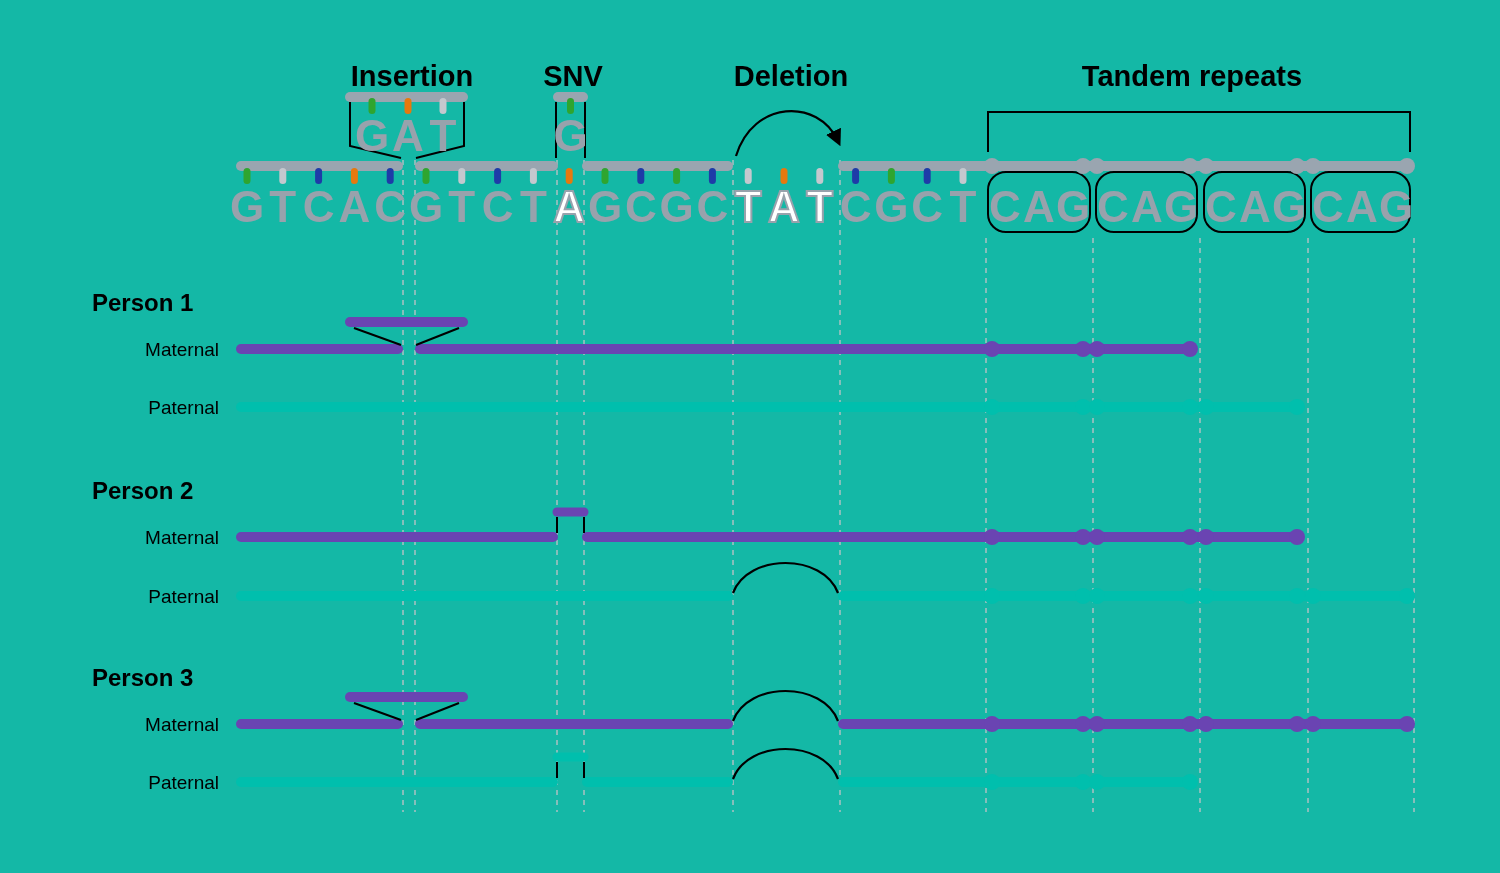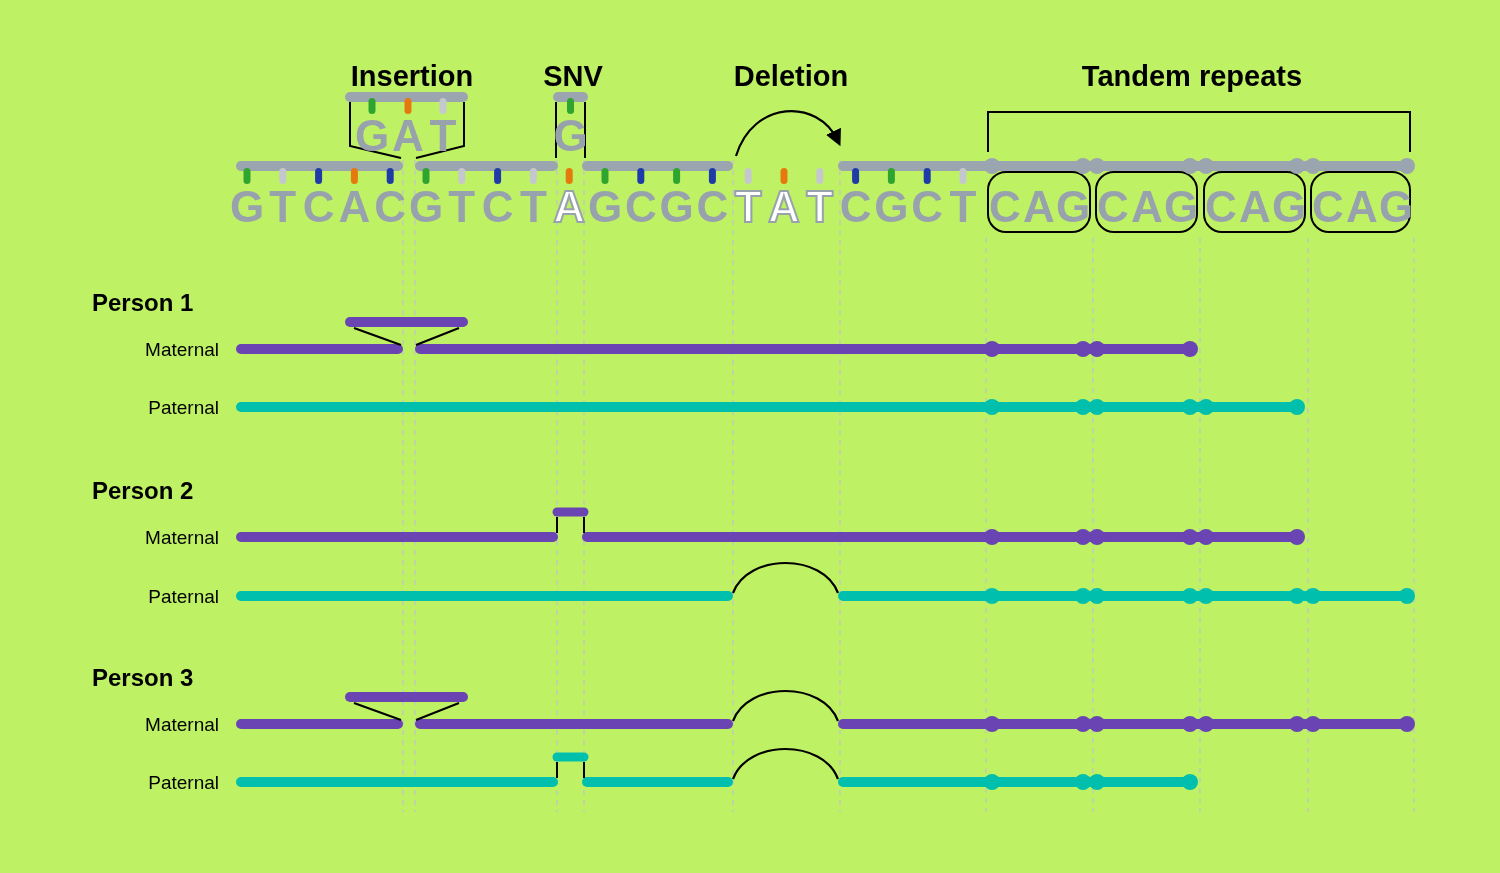--- a/index.html
+++ b/index.html
@@ -1,16 +1,16 @@
 <!DOCTYPE html>
 <html><head>
 <meta charset="utf-8">
 <style>
   html,body{margin:0;padding:0;background:#ffffff;}
-  #stage{position:relative;width:1500px;height:873px;background:#bef264;overflow:hidden;}
+  #stage{position:relative;width:1500px;height:873px;background:#14b8a6;overflow:hidden;}
   svg{display:block;}
   text{font-family:"Liberation Sans","DejaVu Sans",sans-serif;}
   .vtitle{font-size:29px;font-weight:bold;fill:#000000;text-anchor:middle;}
   .pname{font-size:24px;font-weight:bold;fill:#000000;}
   .hlabel{font-size:19px;fill:#000000;text-anchor:end;}
 </style>
 </head>
 <body>
 
 <div id="stage">

